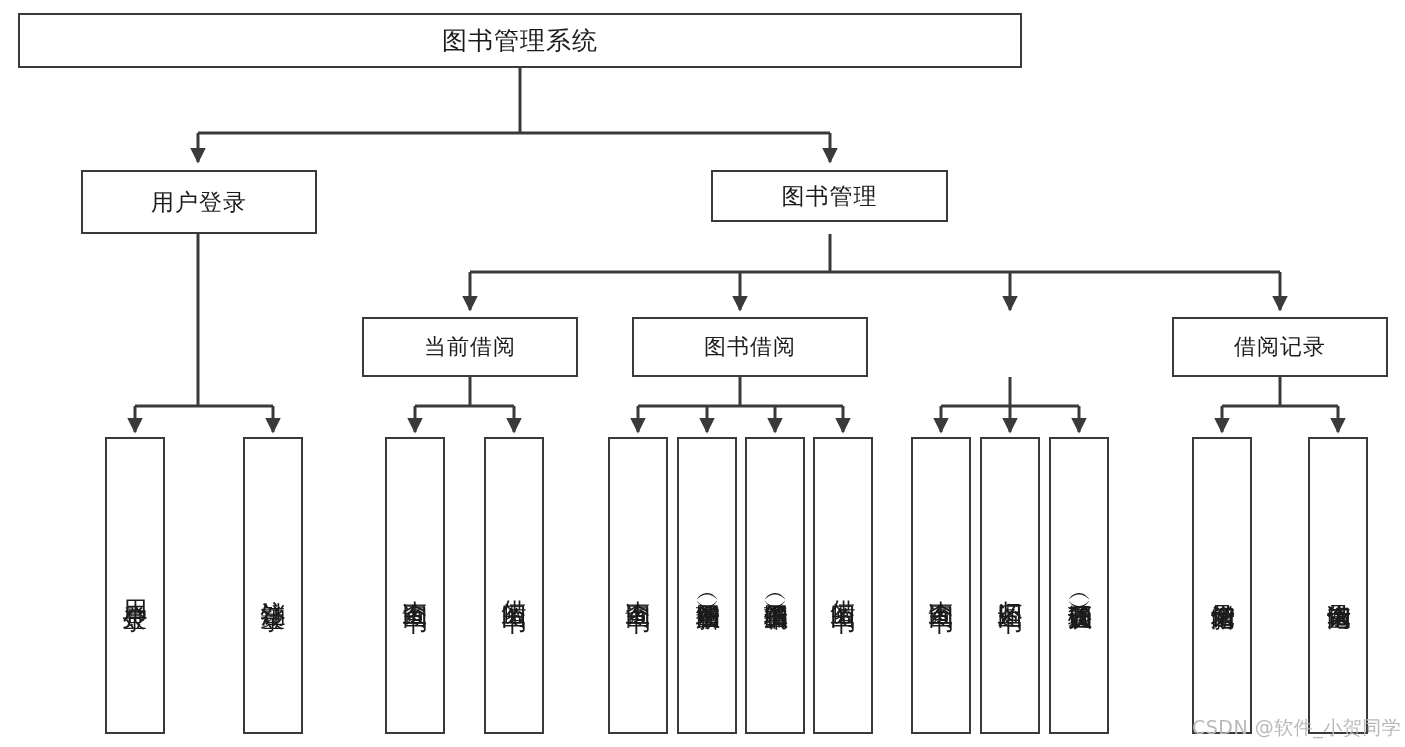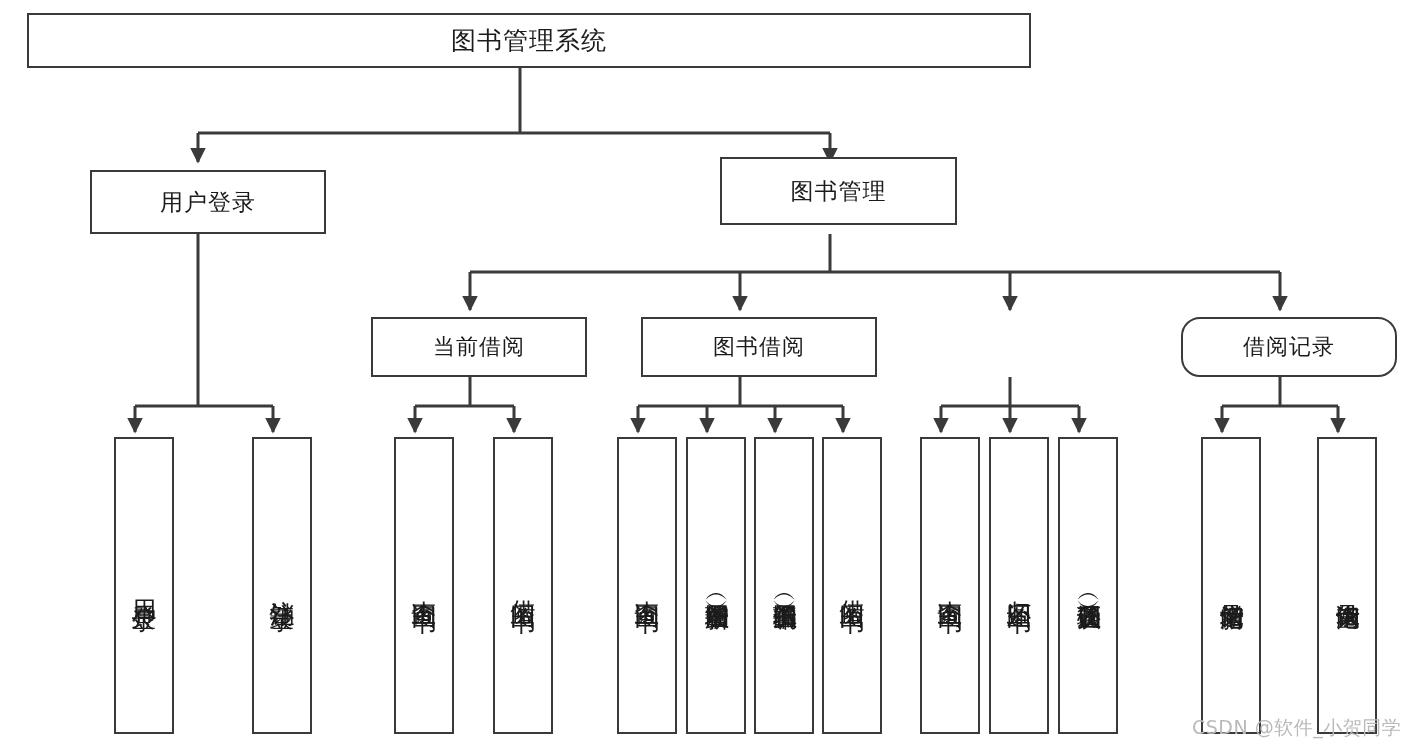--- a/index.html
+++ b/index.html
@@ -23,21 +23,20 @@
   }
   .node{
     position:absolute;
     box-sizing:border-box;
     background:#ffffff;
     border:2.5px solid #3a3a3a;
     display:flex;
     align-items:center;
     justify-content:center;
     color:#1b1b1b;
-    margin-left:9px;
   }
   .node.root{ font-size:25px; letter-spacing:1px; }
   .node.lvl2{ font-size:23px; letter-spacing:1px; }
   .node.lvl3{ font-size:22px; letter-spacing:1px; }
   .node.leaf{
     writing-mode:vertical-rl;
     text-orientation:upright;
     font-size:25px;
     line-height:1.08;
     letter-spacing:3px;
@@ -108,25 +107,25 @@
       <path d="M 1280 377 L 1280 406"></path>
       <path d="M 1222 406 L 1338 406"></path>
       <path d="M 1222 406 L 1222 432" marker-end="url(#arrow)"></path>
       <path d="M 1338 406 L 1338 432" marker-end="url(#arrow)"></path>
     </g>
   </svg>
 
   <div class="node root" style="left:18px;top:13px;width:1004px;height:55px;">图书管理系统</div>
 
   <div class="node lvl2" style="left:81px;top:170px;width:236px;height:64px;">用户登录</div>
-  <div class="node lvl2" style="left:711px;top:157px;width:237px;height:68px;">图书管理</div>
+  <div class="node lvl2" style="left:711px;top:170px;width:237px;height:52px;">图书管理</div>
 
   <div class="node lvl3" style="left:362px;top:317px;width:216px;height:60px;">当前借阅</div>
   <div class="node lvl3" style="left:632px;top:317px;width:236px;height:60px;">图书借阅</div>
-  <div class="node lvl3" style="left:1172px;top:317px;width:216px;height:60px;border-radius:19px;">借阅记录</div>
+  <div class="node lvl3" style="left:1172px;top:317px;width:216px;height:60px;">借阅记录</div>
 
   <div class="node leaf" style="left:105px;top:437px;width:60px;height:297px;">用户登录</div>
   <div class="node leaf" style="left:243px;top:437px;width:60px;height:297px;">注销登录</div>
 
   <div class="node leaf" style="left:385px;top:437px;width:60px;height:297px;">查询图书</div>
   <div class="node leaf" style="left:484px;top:437px;width:60px;height:297px;">借阅图书</div>
 
   <div class="node leaf" style="left:608px;top:437px;width:60px;height:297px;">查询图书</div>
   <div class="node leaf long" style="left:677px;top:437px;width:60px;height:297px;">新增图书（管理员）</div>
   <div class="node leaf long" style="left:745px;top:437px;width:60px;height:297px;">编辑图书（管理员）</div>

